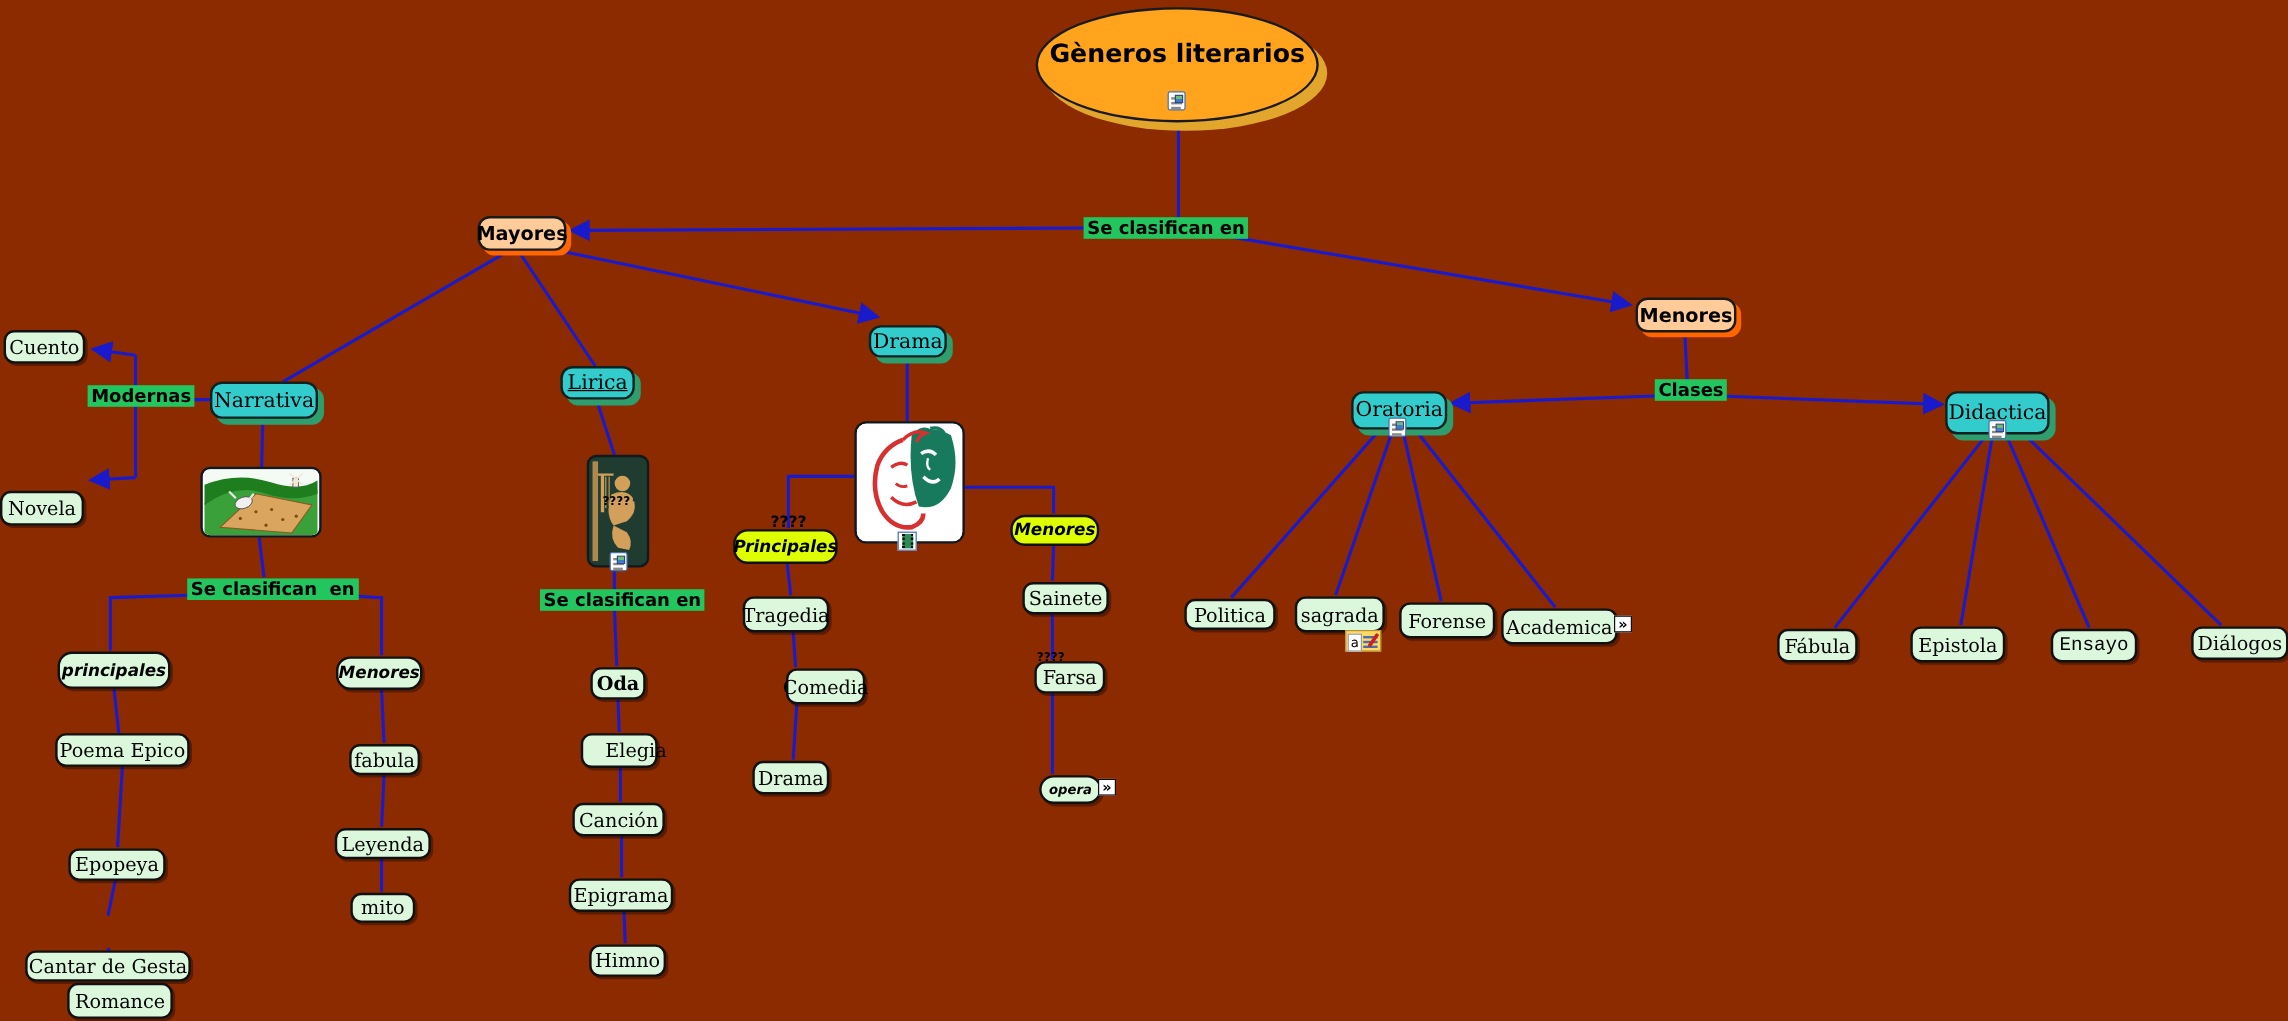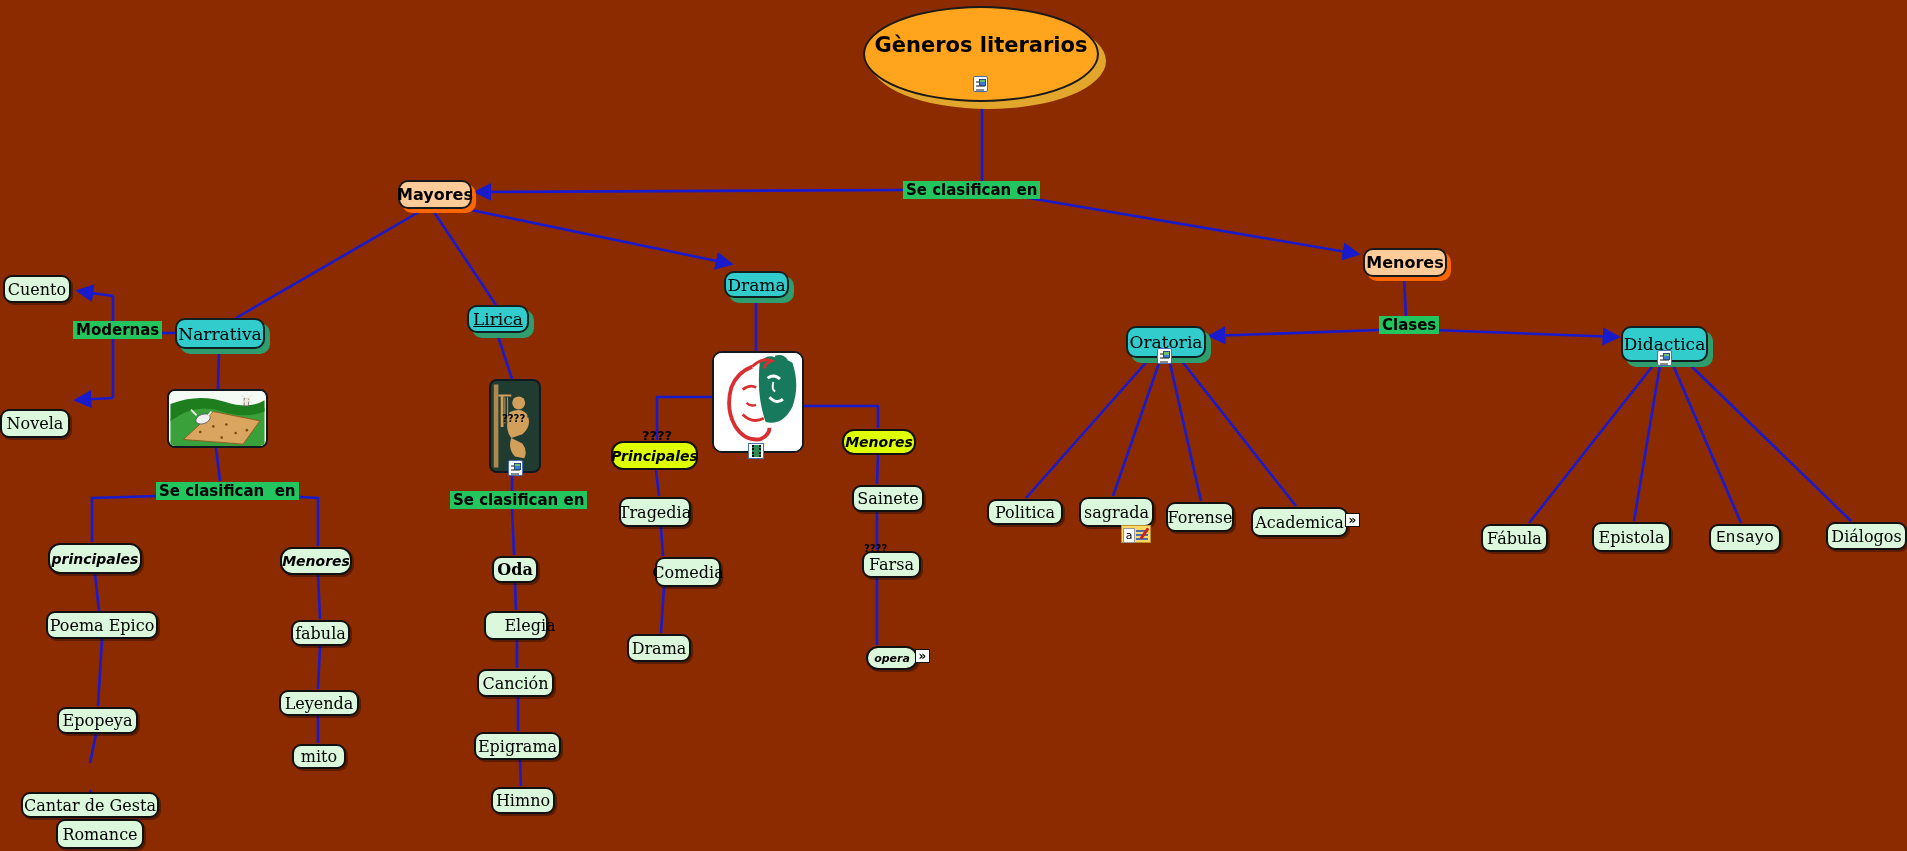--- a/index.html
+++ b/index.html
@@ -271,21 +271,21 @@
     </div>
     <div class="node green-deco opera-size" style="left: 866px; top: 646px; width: 52px; height: 24px;">
       <span>opera</span>
     </div>
     <div class="node green" style="left: 987px; top: 499px; width: 76px; height: 26px;">
       <span>Politica</span>
     </div>
     <div class="node green" style="left: 1079px; top: 497px; width: 75px; height: 30px;">
       <span>sagrada</span>
     </div>
-    <div class="node green" style="left: 1166px; top: 502px; width: 68px; height: 30px;">
+    <div class="node green" style="left: 1166px; top: 502px; width: 80px; height: 30px;">
       <span>Forense</span>
     </div>
     <div class="node green" style="left: 1251px; top: 507px; width: 97px; height: 30px;">
       <span>Academica</span>
     </div>
     <div class="node green" style="left: 1481px; top: 524px; width: 67px; height: 28px;">
       <span>Fábula</span>
     </div>
     <div class="node green" style="left: 1592px; top: 522px; width: 79px; height: 30px;">
       <span>Epistola</span>

